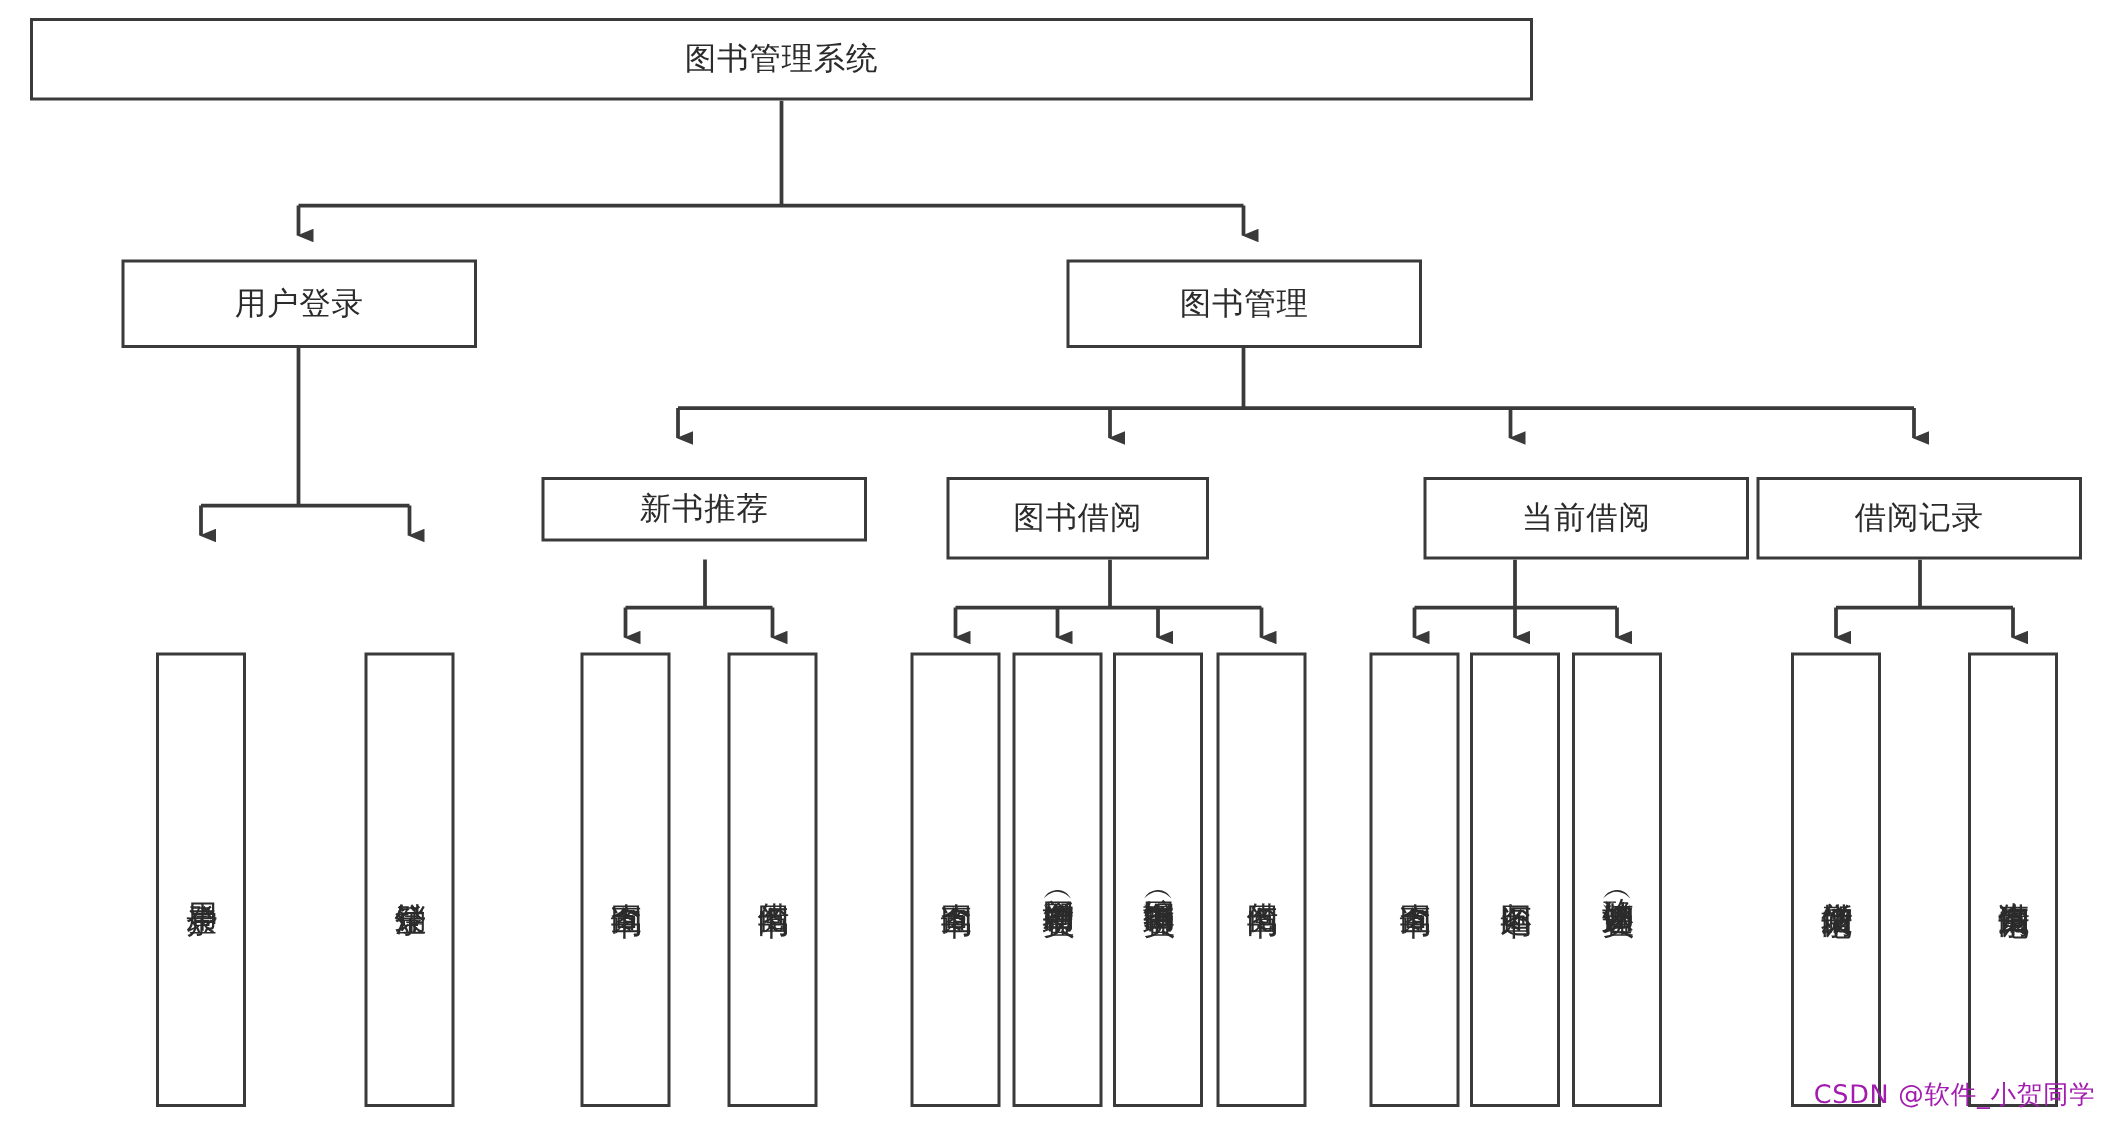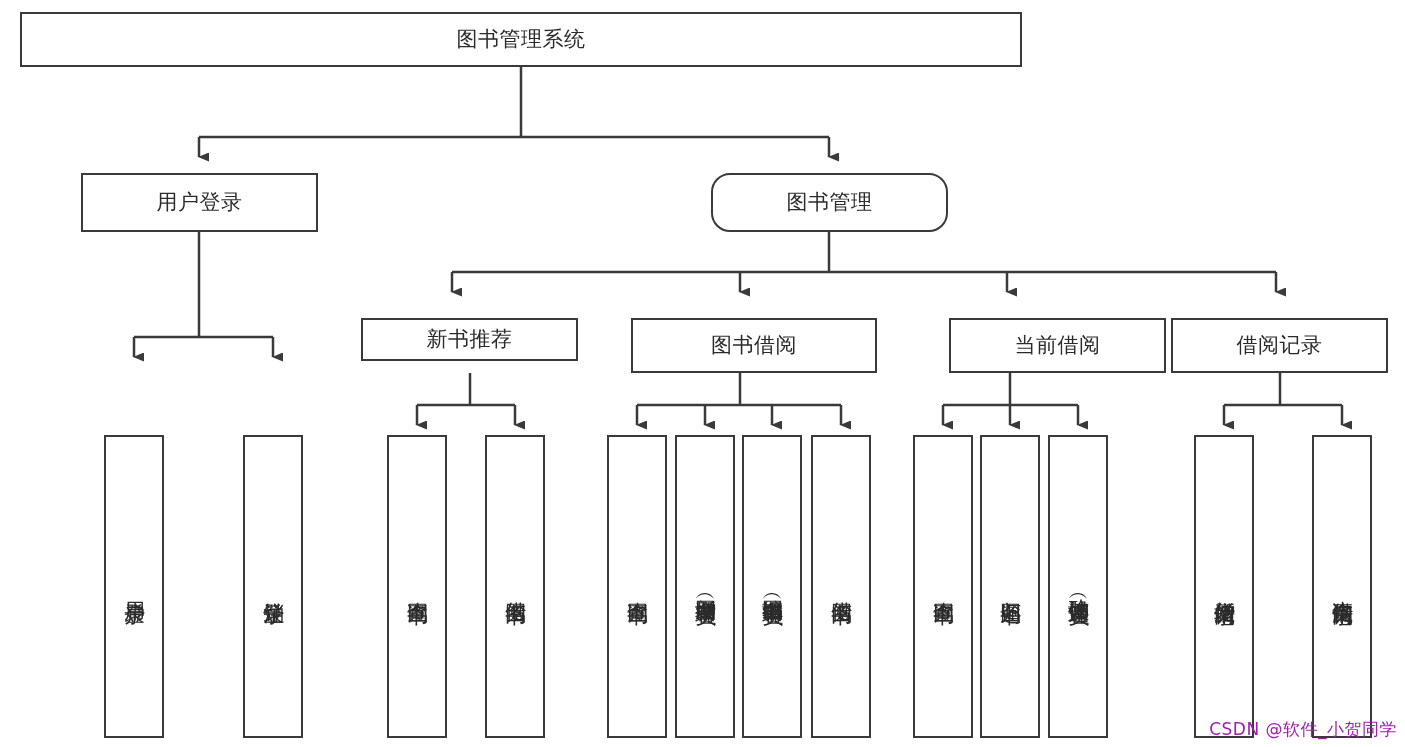--- a/index.html
+++ b/index.html
@@ -134,29 +134,29 @@
   </svg>
 
   <div class="node root horizontal" style="left: 20px; top: 12px; width: 1002px; height: 55px;">
     <span class="node-label">图书管理系统</span>
   </div>
 
   <div class="node horizontal" style="left: 81px; top: 173px; width: 237px; height: 59px;">
     <span class="node-label">用户登录</span>
   </div>
 
-  <div class="node horizontal" style="left: 711px; top: 173px; width: 237px; height: 59px; border-radius: 19px;">
+  <div class="node horizontal" style="left: 711px; top: 173px; width: 237px; height: 59px;">
     <span class="node-label">图书管理</span>
   </div>
 
   <div class="node horizontal" style="left: 361px; top: 318px; width: 217px; height: 43px;">
     <span class="node-label">新书推荐</span>
   </div>
 
-  <div class="node horizontal" style="left: 631px; top: 318px; width: 246px; height: 55px;">
+  <div class="node horizontal" style="left: 631px; top: 318px; width: 175px; height: 55px;">
     <span class="node-label">图书借阅</span>
   </div>
 
   <div class="node horizontal" style="left: 901px; top: 318px; width: 217px; height: 55px; margin-left: 48px;">
     <span class="node-label">当前借阅</span>
   </div>
 
   <div class="node horizontal" style="left: 1171px; top: 318px; width: 217px; height: 55px;">
     <span class="node-label">借阅记录</span>
   </div>

